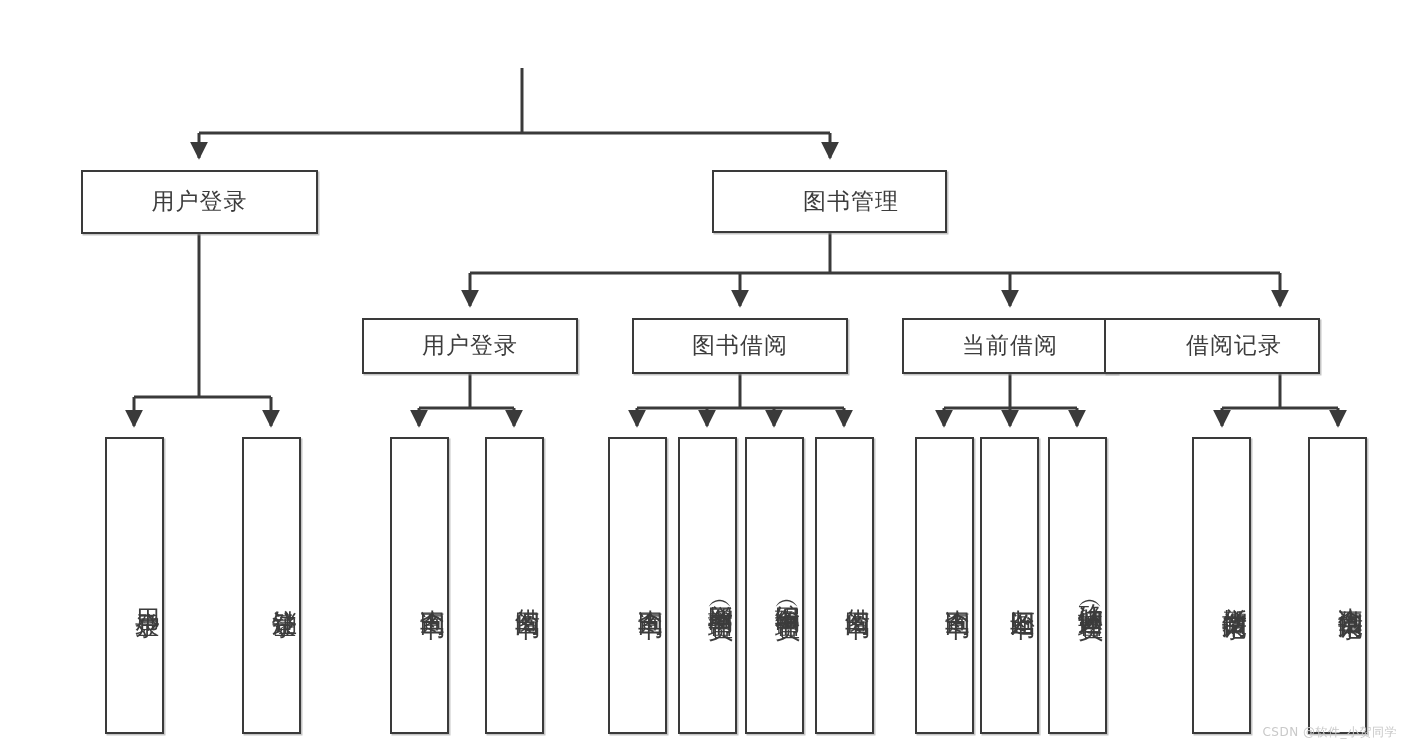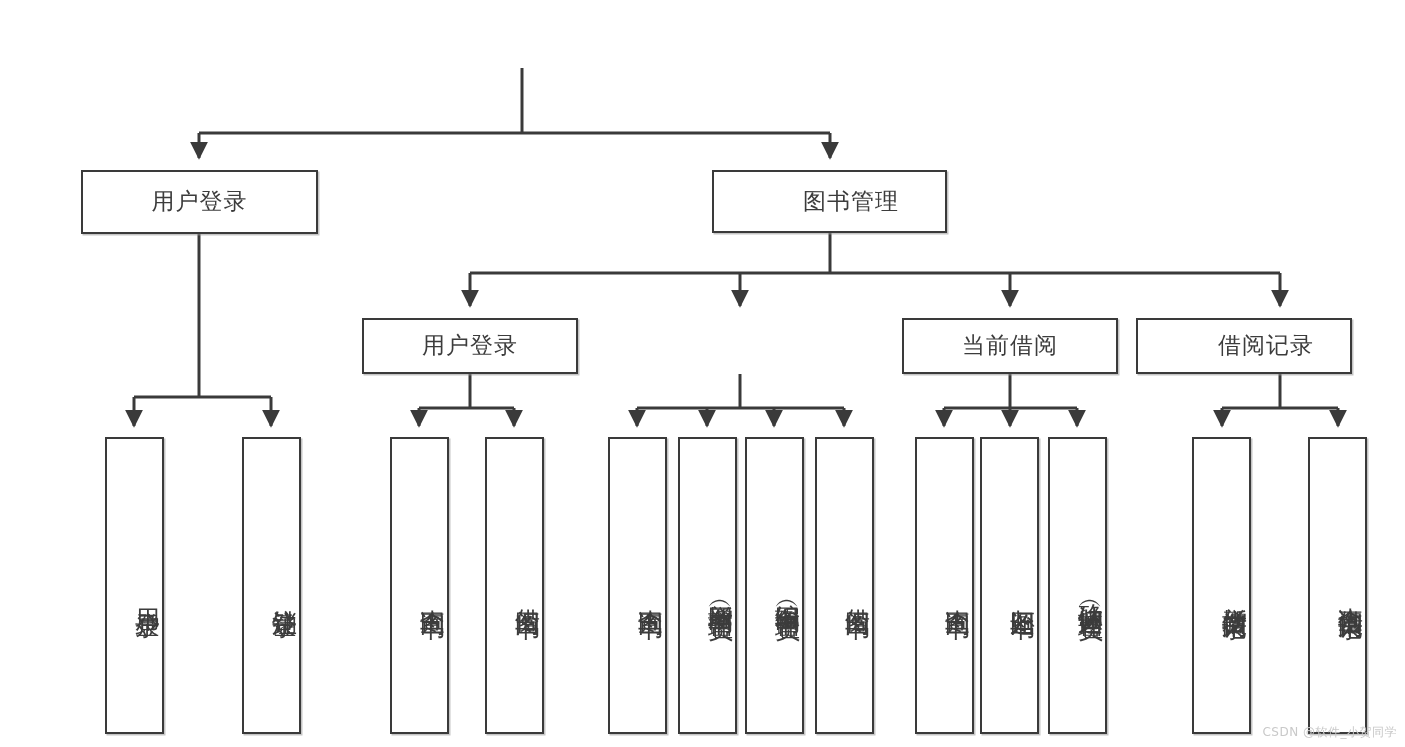--- a/index.html
+++ b/index.html
@@ -127,24 +127,27 @@
   <div class="node horiz" style="left:81px; top:170px; width:237px; height:64px;">
     <span>用户登录</span>
   </div>
   <div class="node horiz" style="left:712px; top:170px; width:235px; height:63px;padding-left:43px;">
     <span>图书管理</span>
   </div>
 
   <div class="node horiz" style="left:362px; top:318px; width:216px; height:56px;">
     <span>用户登录</span>
   </div>
+  <div class="node horiz" style="left:632px; top:318px; width:216px; height:56px;">
+    <span>图书借阅</span>
+  </div>
   <div class="node horiz" style="left:902px; top:318px; width:216px; height:56px;">
     <span>当前借阅</span>
   </div>
-  <div class="node horiz" style="left:1136px; top:318px; width:216px; height:56px;padding-left:44px;">
+  <div class="node horiz" style="left:1104px; top:318px; width:216px; height:56px;padding-left:44px;">
     <span>借阅记录</span>
   </div>
 
   <div class="node leaf" style="left:105px; top:437px; width:59px; height:297px;">
     <span class="leaf-text">用户登录</span>
   </div>
   <div class="node leaf" style="left:242px; top:437px; width:59px; height:297px;">
     <span class="leaf-text">注销登录</span>
   </div>
 

